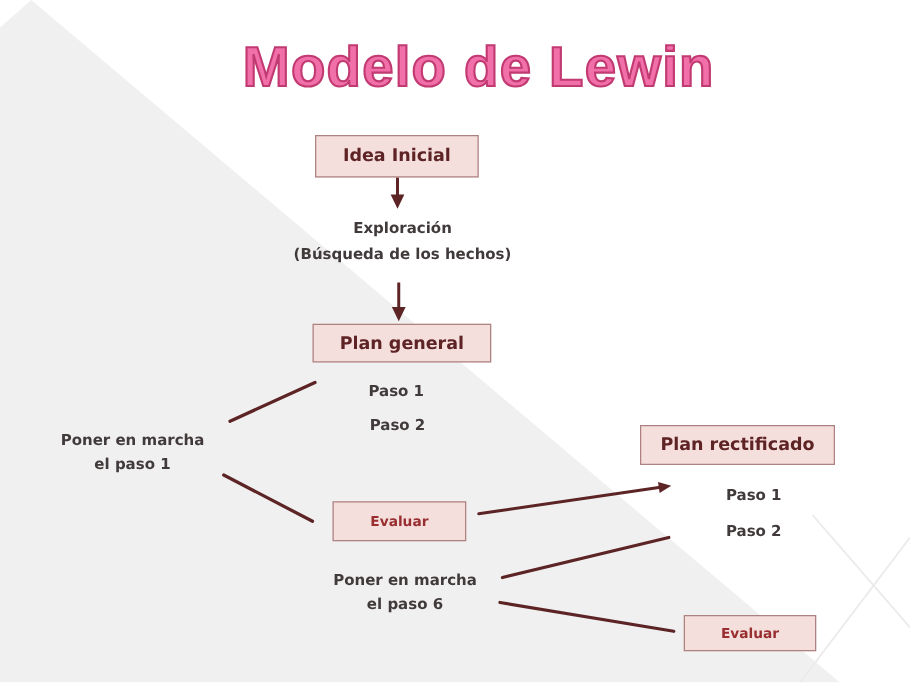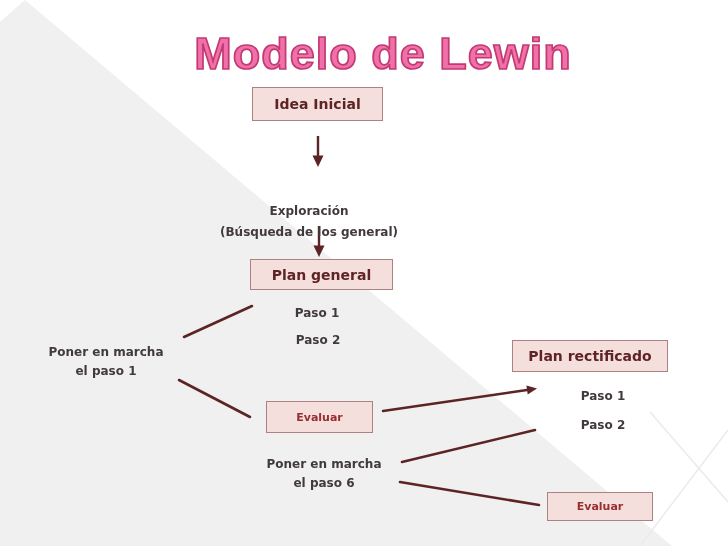--- a/index.html
+++ b/index.html
@@ -58,26 +58,26 @@
     transform:translateX(-50%);
     text-align:center;
     font-weight:bold;
     font-size:12px;
     line-height:19px;
     white-space:nowrap;
     color:var(--plain-text,#413a3b);
     z-index:2;
   }
   .free-label.wide{line-height:21px;}
-  #node-idea      {left:252px;top:87px;width:131px;height:34px;align-items:center;}
+  #node-idea      {left:252px;top:108px;width:131px;height:34px;align-items:center;}
   #node-plan-gen  {left:250px;top:259px;width:143px;height:31px;}
   #node-plan-rect {left:512px;top:340px;width:156px;height:32px;}
   #node-evaluar-1 {left:266px;top:401px;width:107px;height:32px;}
   #node-evaluar-2 {left:547px;top:492px;width:106px;height:29px;}
-  #lbl-exploracion {left:309px;top:172px;margin-top:29px;}
+  #lbl-exploracion {left:322px;top:172px;}
   #lbl-paso1-left  {left:317px;top:304px;}
   #lbl-paso2-left  {left:318px;top:331px;}
   #lbl-poner1      {left:106px;top:343px;}
   #lbl-paso1-right {left:603px;top:387px;}
   #lbl-paso2-right {left:603px;top:416px;}
   #lbl-poner2      {left:324px;top:455px;}
 </style>
 </head>
 <body>
 
@@ -125,21 +125,21 @@
   <div class="node evaluar" id="node-evaluar-1">
     <span class="node-label">Evaluar</span>
   </div>
 
   <div class="node evaluar" id="node-evaluar-2">
     <span class="node-label">Evaluar</span>
   </div>
 
   <div class="free-label wide" id="lbl-exploracion">
     <div>Exploración</div>
-    <div>(Búsqueda de los general)</div>
+    <div>(Búsqueda de los hechos)</div>
   </div>
 
   <div class="free-label" id="lbl-paso1-left">Paso 1</div>
 
   <div class="free-label" id="lbl-paso2-left">Paso 2</div>
 
   <div class="free-label" id="lbl-poner1">
     <div>Poner en marcha</div>
     <div>el paso 1</div>
   </div>

